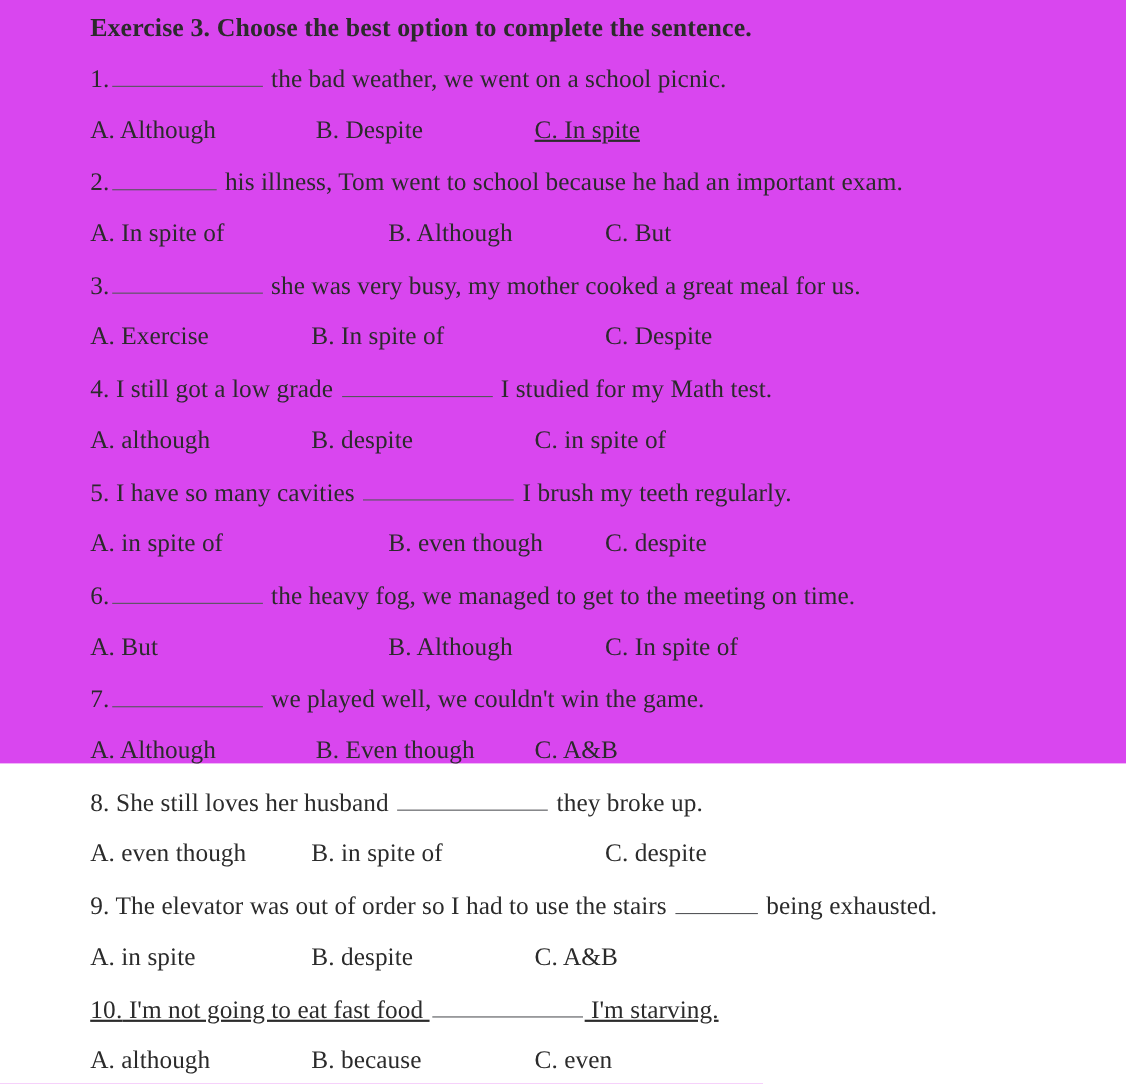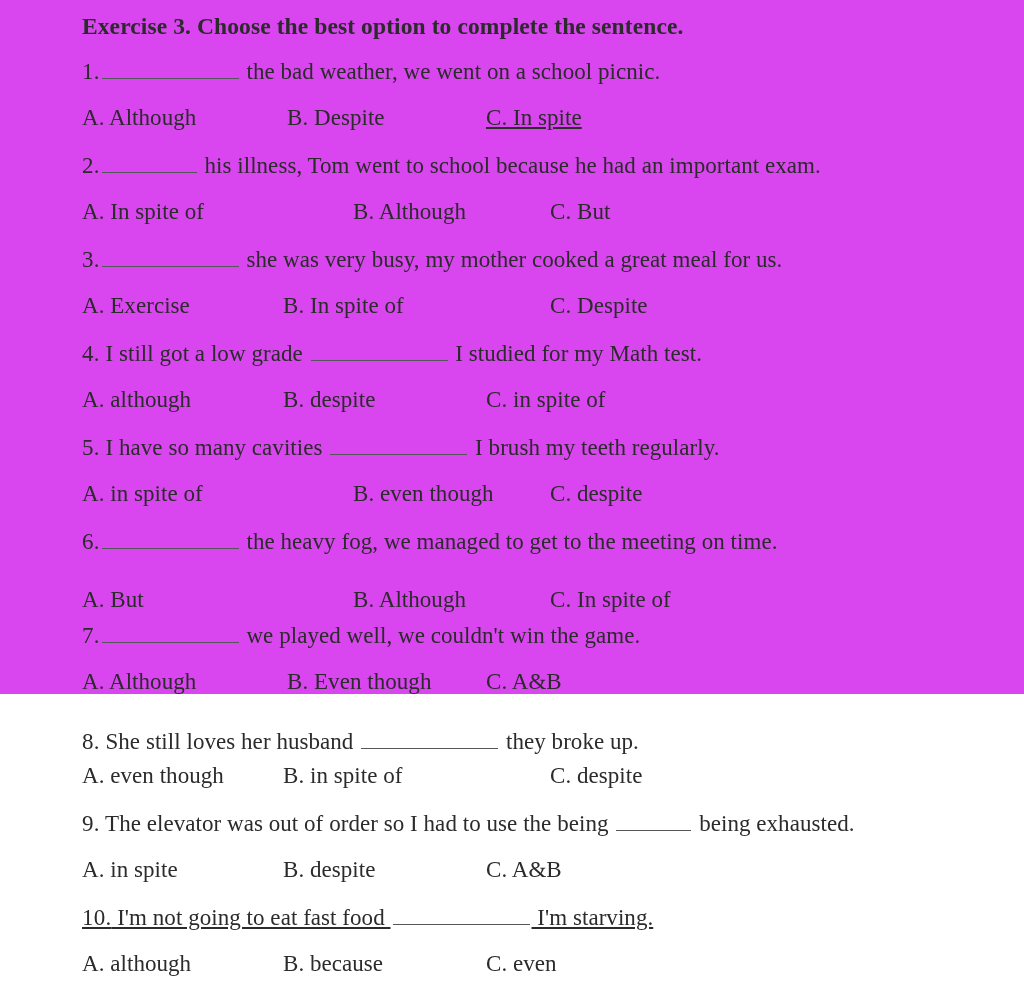--- a/index.html
+++ b/index.html
@@ -90,24 +90,24 @@
       <div class="oline" style="top: 104px; position: absolute;"><span class="opt" style="left: 0px;">A. Although</span><span class="opt" style="left: 205px;">B. Despite</span><span class="opt" style="left: 404px; text-decoration: underline;">C. In spite</span><span style="visibility: hidden;">X</span></div>
       <div class="qline" style="top: 152px; text-align: center;"><span class="num">2.</span><span></span><span class="blank" style="width: 95px;"></span><span> his illness, Tom went to school because he had an important exam.</span></div>
       <div class="oline" style="top: 198px; position: absolute;"><span class="opt" style="left: 0px;">A. In spite of</span><span class="opt" style="left: 271px;">B. Although</span><span class="opt" style="left: 468px;">C. But</span><span style="visibility: hidden;">X</span></div>
       <div class="qline" style="top: 246px;"><span class="num">3.</span><span></span><span class="blank" style="width: 137px;"></span><span> she was very busy, my mother cooked a great meal for us.</span></div>
       <div class="oline" style="top: 292px; position: absolute;"><span class="opt" style="left: 0px;">A. Exercise</span><span class="opt" style="left: 201px;">B. In spite of</span><span class="opt" style="left: 468px;">C. Despite</span><span style="visibility: hidden;">X</span></div>
       <div class="qline" style="top: 340px;"><span class="num">4.</span><span> I still got a low grade </span><span class="blank" style="width: 137px;"></span><span> I studied for my Math test.</span></div>
       <div class="oline" style="top: 386px; position: absolute;"><span class="opt" style="left: 0px;">A. although</span><span class="opt" style="left: 201px;">B. despite</span><span class="opt" style="left: 404px;">C. in spite of</span><span style="visibility: hidden;">X</span></div>
       <div class="qline" style="top: 434px;"><span class="num">5.</span><span> I have so many cavities </span><span class="blank" style="width: 137px;"></span><span> I brush my teeth regularly.</span></div>
       <div class="oline" style="top: 480px; position: absolute;"><span class="opt" style="left: 0px;">A. in spite of</span><span class="opt" style="left: 271px;">B. even though</span><span class="opt" style="left: 468px;">C. despite</span><span style="visibility: hidden;">X</span></div>
       <div class="qline" style="top: 528px;"><span class="num">6.</span><span></span><span class="blank" style="width: 137px;"></span><span> the heavy fog, we managed to get to the meeting on time.</span></div>
-      <div class="oline" style="top: 574px; position: absolute; margin-top: 12px;"><span class="opt" style="left: 0px;">A. But</span><span class="opt" style="left: 271px;">B. Although</span><span class="opt" style="left: 468px;">C. In spite of</span><span style="visibility: hidden;">X</span></div>
+      <div class="oline" style="top: 574px; position: absolute;"><span class="opt" style="left: 0px;">A. But</span><span class="opt" style="left: 271px;">B. Although</span><span class="opt" style="left: 468px;">C. In spite of</span><span style="visibility: hidden;">X</span></div>
       <div class="qline" style="top: 622px;"><span class="num">7.</span><span></span><span class="blank" style="width: 137px;"></span><span> we played well, we couldn't win the game.</span></div>
       <div class="oline" style="top: 668px; position: absolute;"><span class="opt" style="left: 0px;">A. Although</span><span class="opt" style="left: 205px;">B. Even though</span><span class="opt" style="left: 404px;">C. A&amp;B</span><span style="visibility: hidden;">X</span></div>
-      <div class="qline" style="top: 716px; margin-top: 12px;"><span class="num">8.</span><span> She still loves her husband </span><span class="blank" style="width: 137px;"></span><span> they broke up.</span></div>
+      <div class="qline" style="top: 716px;"><span class="num">8.</span><span> She still loves her husband </span><span class="blank" style="width: 137px;"></span><span> they broke up.</span></div>
       <div class="oline" style="top: 762px; position: absolute;"><span class="opt" style="left: 0px;">A. even though</span><span class="opt" style="left: 201px;">B. in spite of</span><span class="opt" style="left: 468px;">C. despite</span><span style="visibility: hidden;">X</span></div>
-      <div class="qline" style="top: 810px;"><span class="num">9.</span><span> The elevator was out of order so I had to use the being </span><span class="blank" style="width: 75px;"></span><span> being exhausted.</span></div>
+      <div class="qline" style="top: 810px;"><span class="num">9.</span><span> The elevator was out of order so I had to use the stairs </span><span class="blank" style="width: 75px;"></span><span> being exhausted.</span></div>
       <div class="oline" style="top: 856px; position: absolute;"><span class="opt" style="left: 0px;">A. in spite</span><span class="opt" style="left: 201px;">B. despite</span><span class="opt" style="left: 404px;">C. A&amp;B</span><span style="visibility: hidden;">X</span></div>
       <div class="qline" style="top: 904px; text-decoration: underline;"><span class="num">10.</span><span> I'm not going to eat fast food </span><span class="blank" style="width: 137px;"></span><span> I'm starving.</span></div>
       <div class="oline" style="top: 950px; position: absolute;"><span class="opt" style="left: 0px;">A. although</span><span class="opt" style="left: 201px;">B. because</span><span class="opt" style="left: 404px;">C. even</span><span style="visibility: hidden;">X</span></div>
     </div>
 
 </div>
 
 </body></html>

